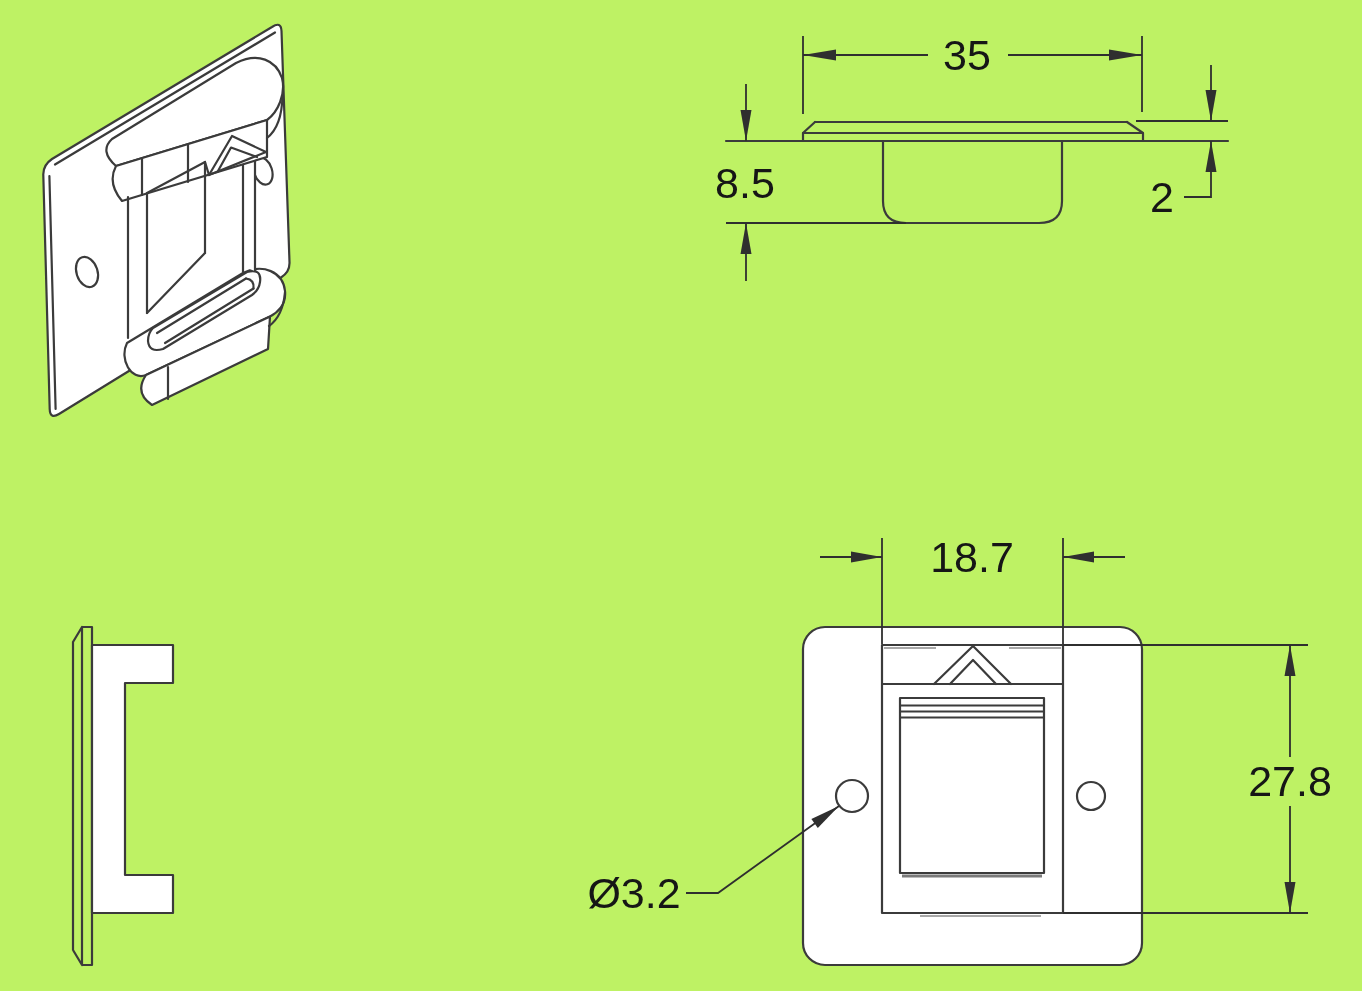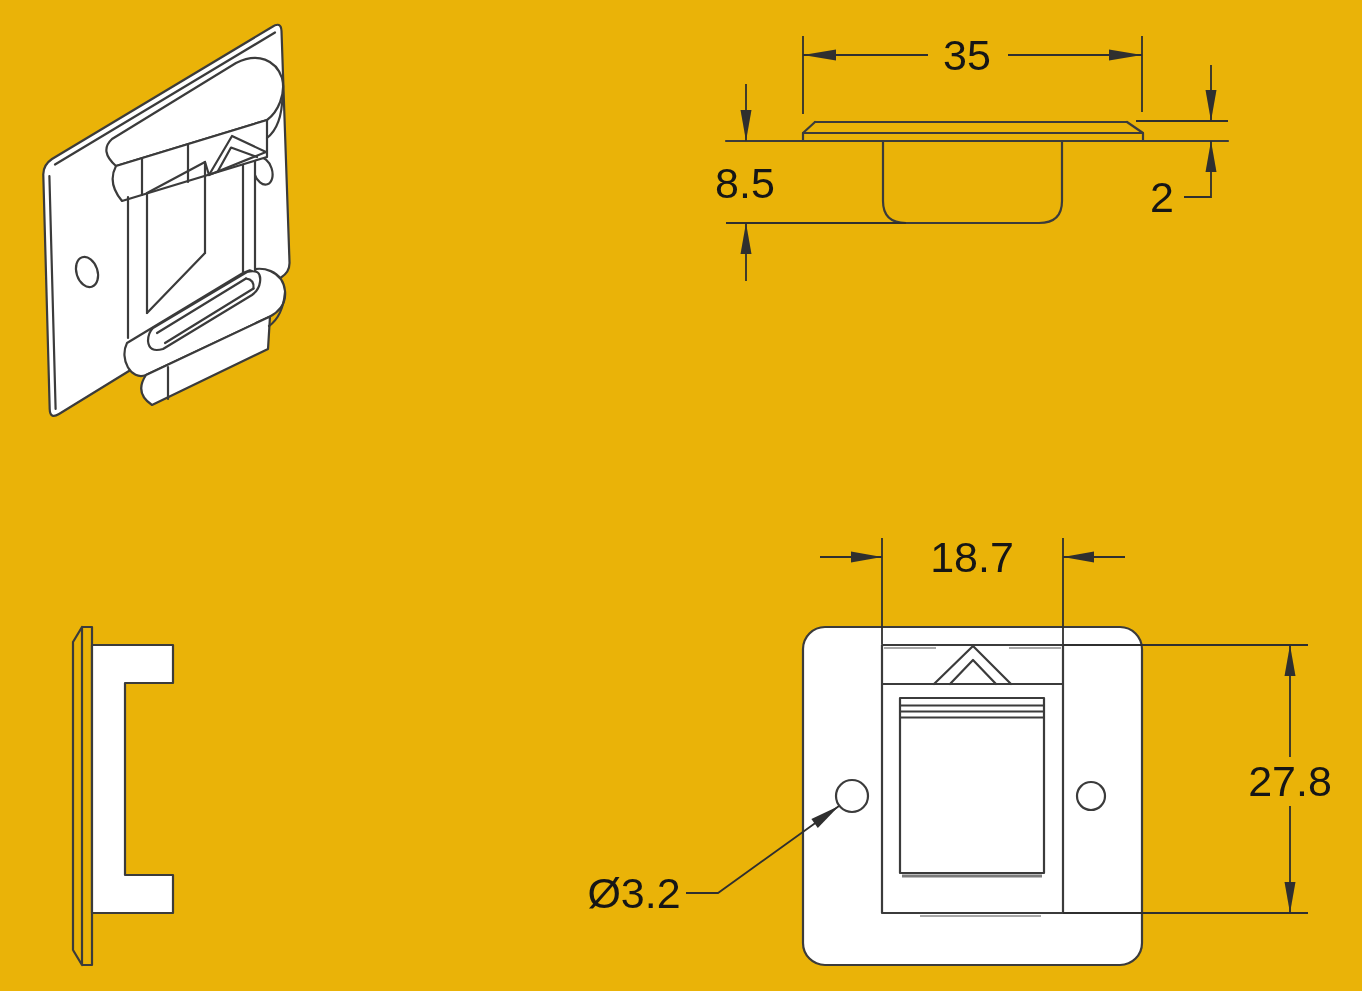--- a/index.html
+++ b/index.html
@@ -1,20 +1,20 @@
 <!DOCTYPE html>
 <html><head>
 <meta charset="utf-8">
 <style>
   html, body { margin: 0; padding: 0; background: #ffffff; }
   .canvas {
     position: relative;
     width: 1362px;
     height: 991px;
-    background: #eab308;
+    background: #bef264;
     overflow: hidden;
   }
   svg { display: block; }
   .geo    { fill: none; stroke: #3b3b3b; stroke-width: 2.2; stroke-linecap: round; stroke-linejoin: round; }
   .geofill{ fill: #ffffff; stroke: #3b3b3b; stroke-width: 2.2; stroke-linejoin: round; }
   .white  { fill: #ffffff; stroke: none; }
   .dim    { fill: none; stroke: #2f2f2f; stroke-width: 1.8; stroke-linecap: butt; }
   .arrow  { fill: #2f2f2f; stroke: none; }
   .lite   { fill: none; stroke: #a8a8a8; stroke-width: 2; }
   .heavy  { fill: none; stroke: #7a7a7a; stroke-width: 3; }

